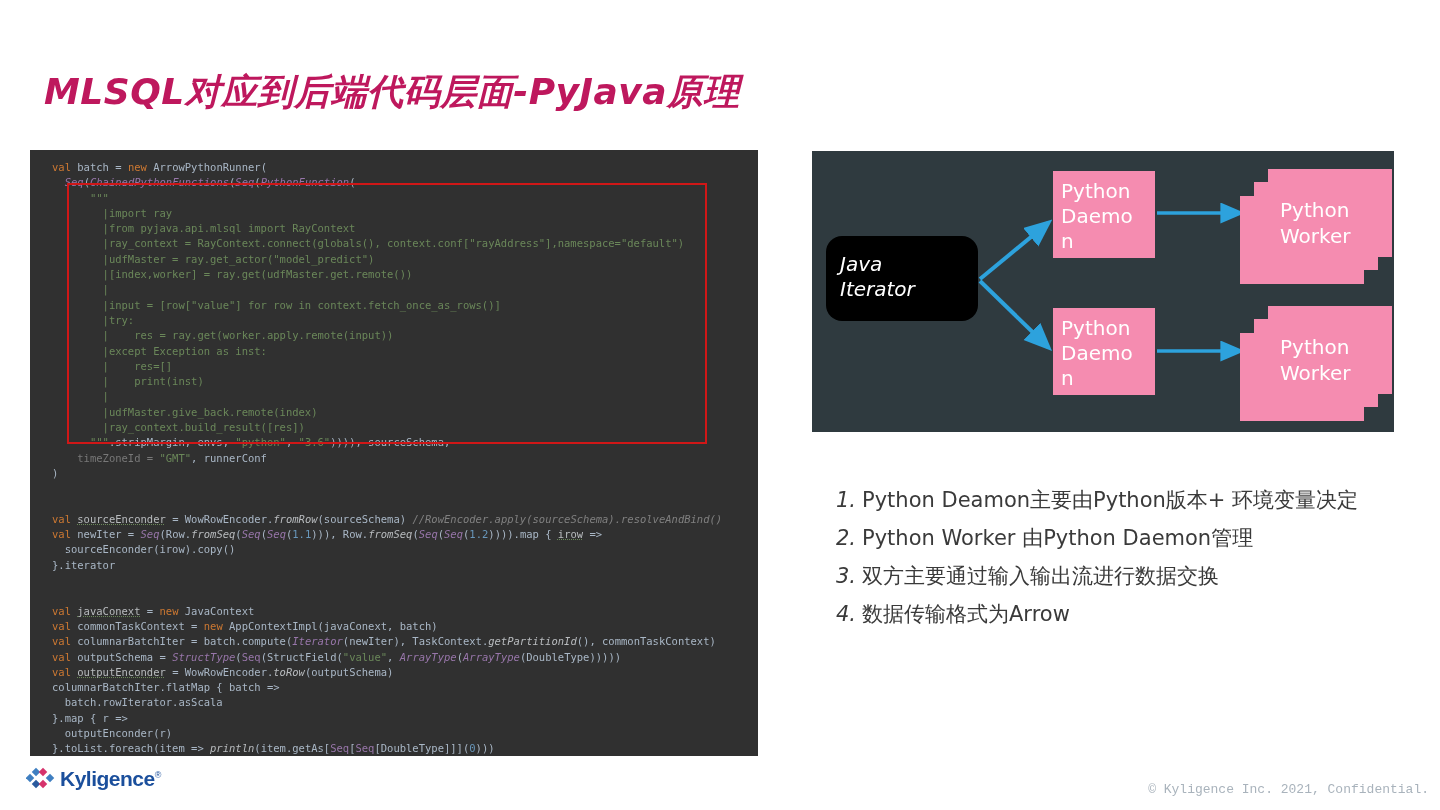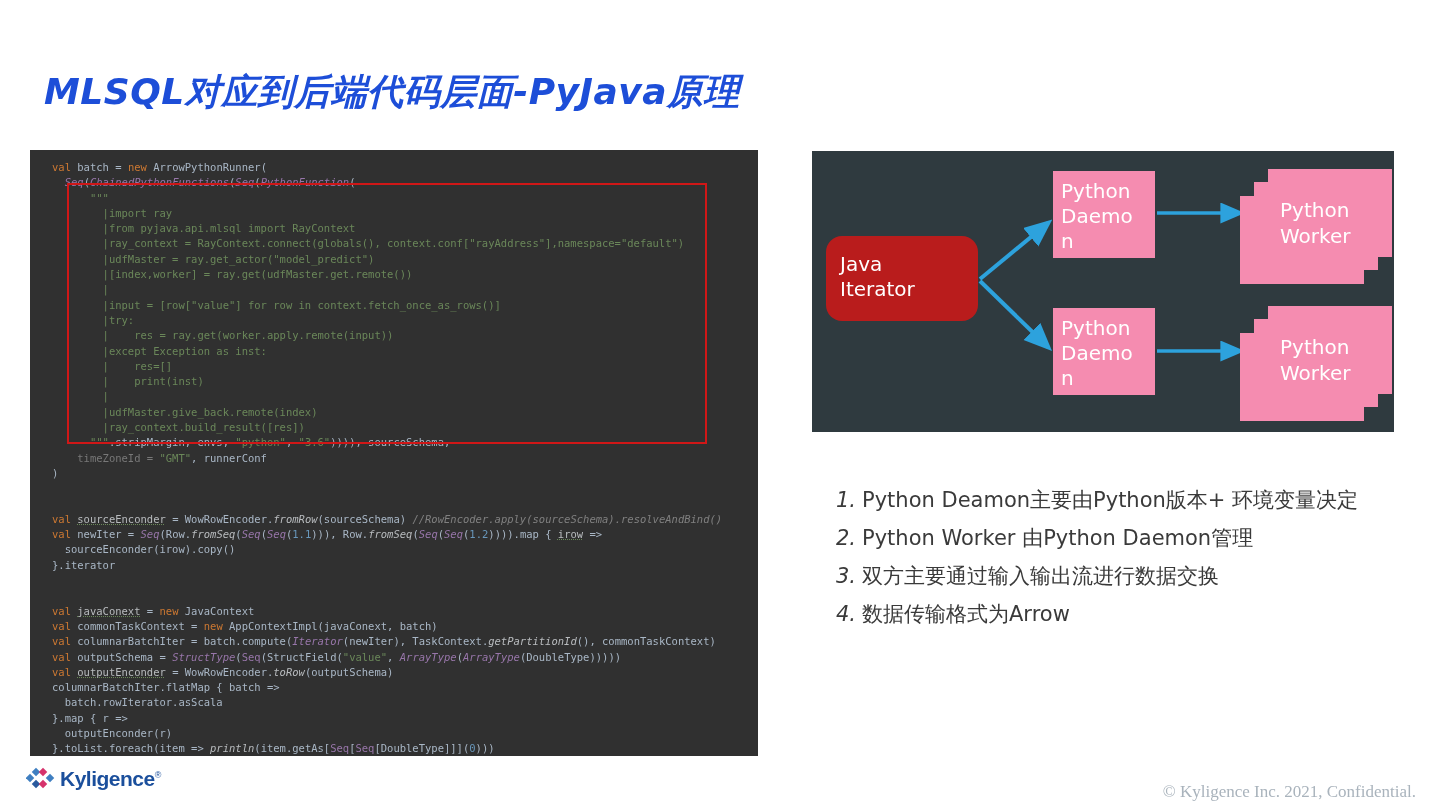--- a/index.html
+++ b/index.html
@@ -18,21 +18,21 @@
   
   .slide-title {
     position: absolute;
     left: 44px;
     top: 68px;
     font-family: "DejaVu Sans", sans-serif;
     font-size: 36px;
     font-weight: bold;
     font-style: italic;
     letter-spacing: 0.5px;
-    color: #1d4ed8;
+    color: #be185d;
     white-space: nowrap;
   }
 
   
   .code-panel {
     position: absolute;
     left: 30px;
     top: 150px;
     width: 728px;
     height: 606px;
@@ -89,23 +89,24 @@
     position: absolute;
     color: #ffffff;
     font-family: "DejaVu Sans", sans-serif;
     font-size: 20px;
     line-height: 25px;
     box-sizing: border-box;
   }
   .node-java {
     left: 14px; top: 85px;
     width: 152px; height: 85px;
-    background: #b91c1c;
+    background: #000000;
     border-radius: 16px;
     padding: 16px 0 0 14px;
+    font-style: italic;
   }
   .node-daemon {
     width: 102px; height: 87px;
     background: #f58cb0;
     padding: 8px 0 0 8px;
   }
   .daemon-1 { left: 241px; top: 20px; }
   .daemon-2 { left: 241px; top: 157px; }
 
   .worker-stack { position: absolute; width: 152px; height: 115px; }
@@ -170,24 +171,24 @@
     letter-spacing: -0.5px;
   }
   .logo-tm {
     font-size: 9px;
     vertical-align: super;
     color: #1b4f9c;
     font-weight: normal;
   }
   .footer-copy {
     position: absolute;
-    right: 24px;
+    right: 11px;
     top: 782px;
-    font-family: Liberation Serif, serif;
-    font-size: 17px;
+    font-family: Liberation Mono, monospace;
+    font-size: 13px;
     color: #a9b3bc;
     white-space: nowrap;
   }
 </style>
 </head>
 <body>
 
 <div class="slide-title">MLSQL对应到后端代码层面-PyJava原理</div>
 
 <div class="code-panel">

